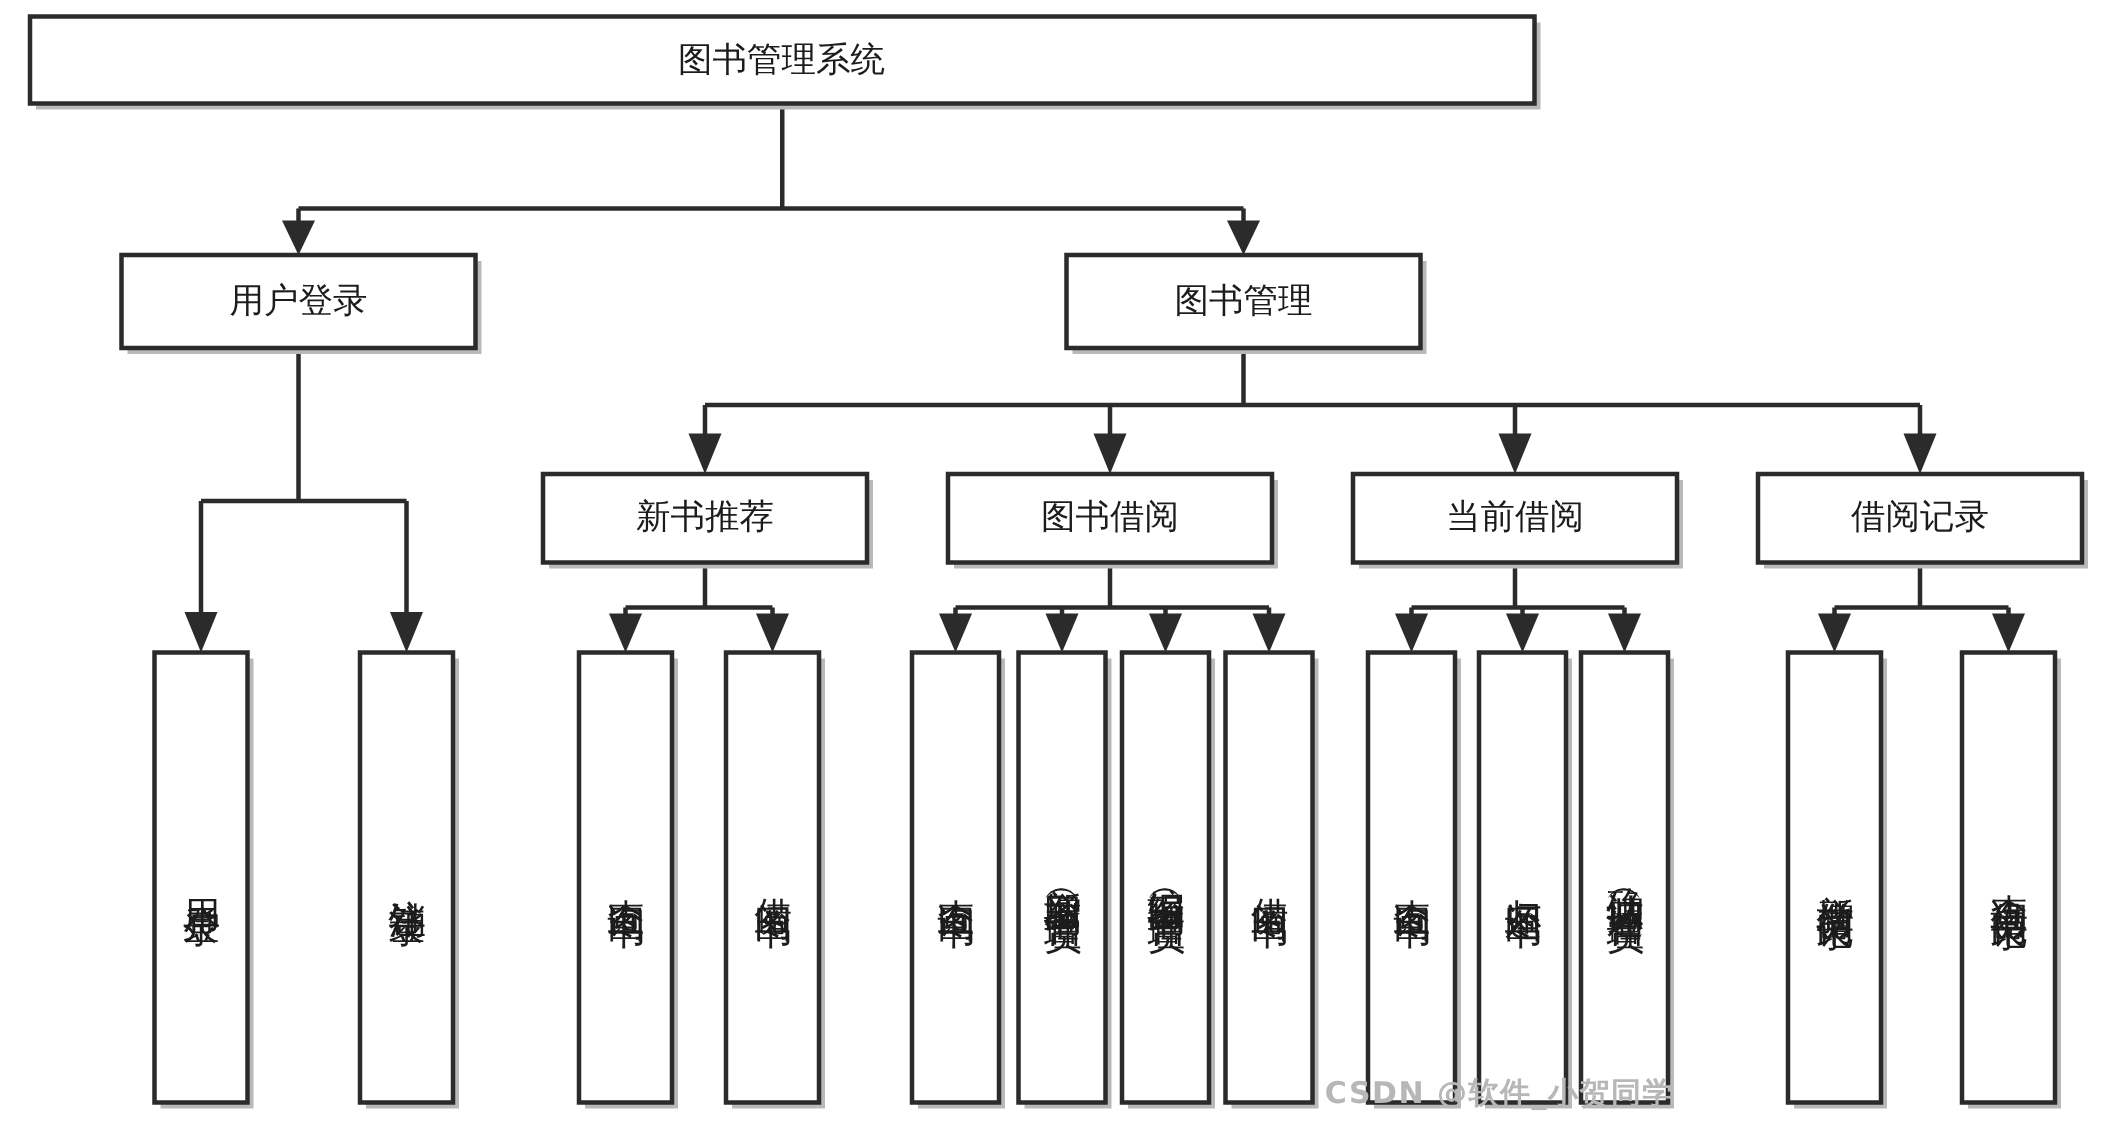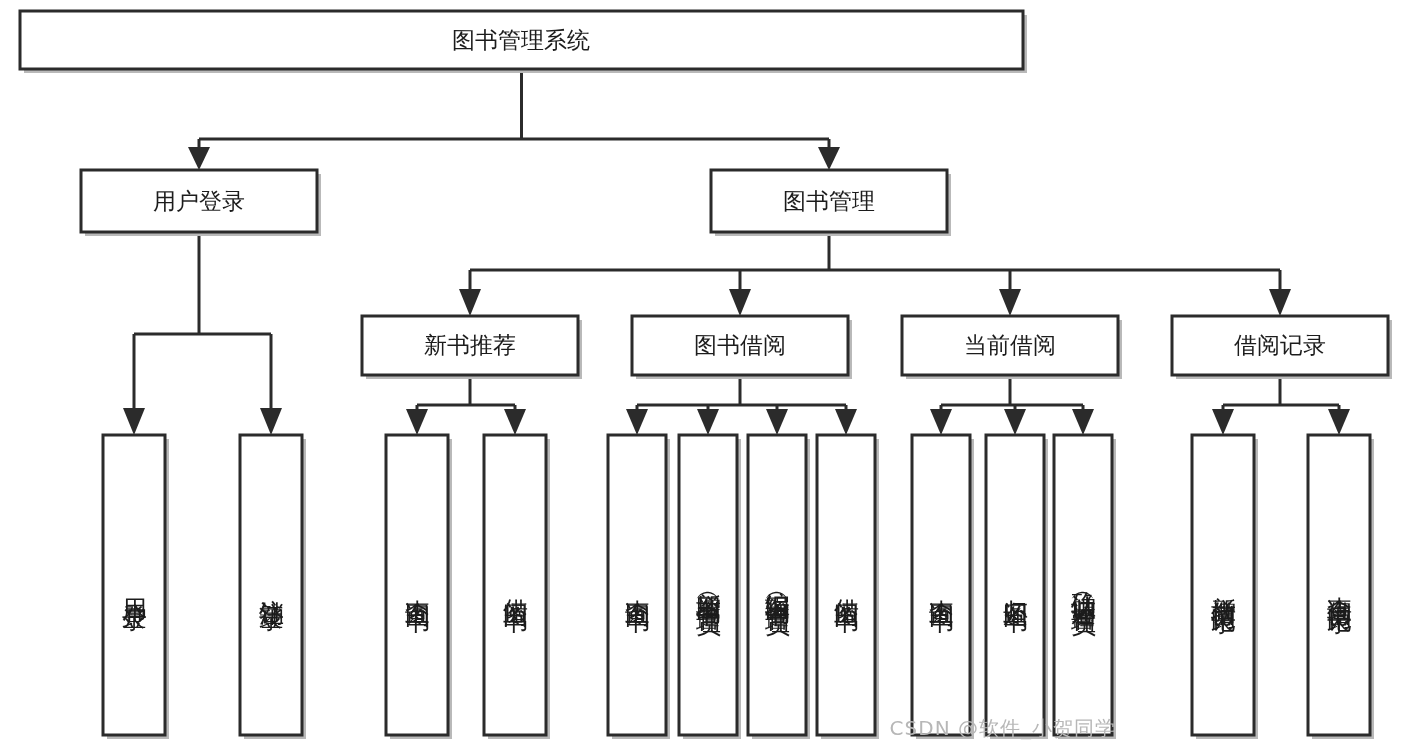--- a/index.html
+++ b/index.html
@@ -70,20 +70,21 @@
   }
   .watermark {
     position: absolute;
     right: 10px;
     bottom: 5px;
     font-family: "DejaVu Sans", "Liberation Sans", sans-serif;
     font-size: 20px;
     color: #b7b7b7;
     letter-spacing: 1px;
     user-select: none;
+    font-weight: bold;
   }
 </style>
 </head>
 <body>
 
 <div id="diagram-root">
 
   <svg id="tree-svg" viewBox="0 0 1405 747">
     <defs>
       <marker id="arrowhead" viewBox="0 0 10 12" refX="5" refY="11.5" markerWidth="10" markerHeight="12" orient="auto-start-reverse">

